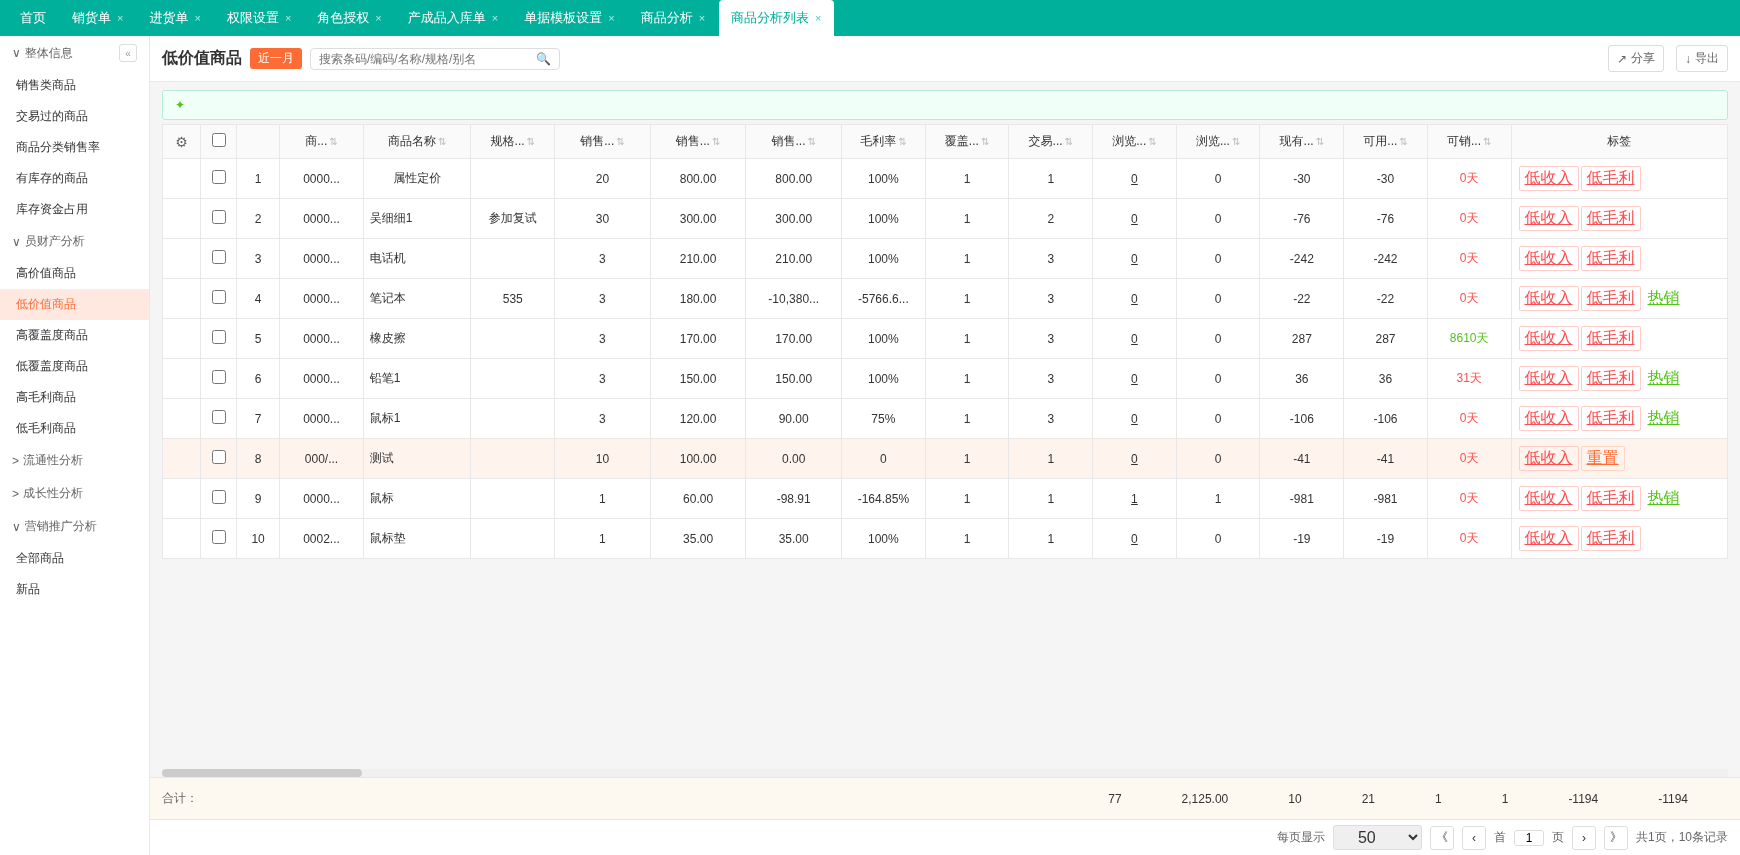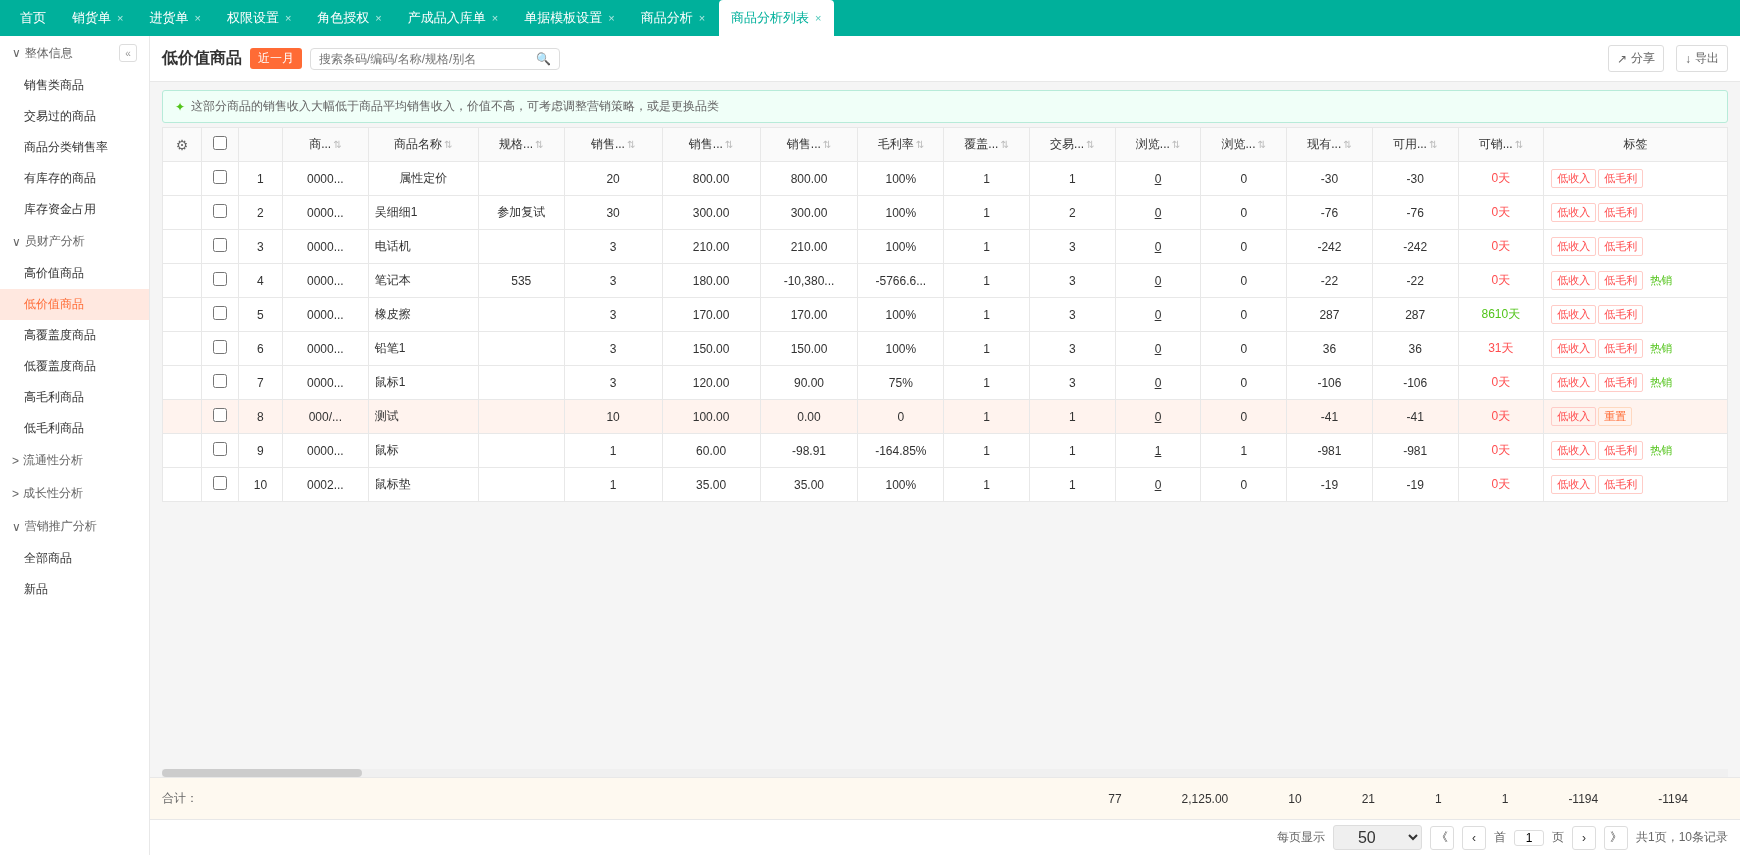--- a/index.html
+++ b/index.html
@@ -23,21 +23,21 @@
     
     .sidebar {
       width: 150px; background: #fff; border-right: 1px solid #e8e8e8;
       overflow-y: auto; flex-shrink: 0;
     }
     .sidebar-group-title {
       padding: 8px 12px; color: #666; font-size: 12px; display: flex; align-items: center; gap: 4px;
       cursor: pointer;
     }
     .sidebar-item {
-      padding: 7px 24px; color: #333; cursor: pointer; font-size: 12px;
+      padding: 7px 16px; color: #333; cursor: pointer; font-size: 12px;
     }
     .sidebar-item.active { background: #ffe8e0; color: #ff6b35; }
 
     
     .content { flex: 1; display: flex; flex-direction: column; overflow: hidden; }
 
     
     .content-header {
       display: flex; align-items: center; padding: 8px 12px; background: #fff;
       border-bottom: 1px solid #e8e8e8; gap: 8px; height: 46px;
@@ -78,21 +78,21 @@
       background: #fafafa; z-index: 1;
     }
     td {
       border: 1px solid #e8e8e8; padding: 7px 6px; text-align: center;
       white-space: nowrap;
     }
     tr.highlight td { background: #fff3ee; }
 
     .tag {
       display: inline-block; padding: 1px 5px; border-radius: 2px;
-      font-size: 11px; margin: 0 1px;
+      font-size: 16px; margin: 0 1px; text-decoration: underline;
     }
     .tag-red { color: #ff4d4f; border: 1px solid #ffccc7; }
     .tag-orange { color: #ff6b35; border: 1px solid #ffd8c0; }
     .tag-green { color: #52c41a; }
 
     .link-underline { color: #333; text-decoration: underline; cursor: pointer; }
 
     
     .footer-bar {
       display: flex; align-items: center; background: #fef9f0;
@@ -252,21 +252,20 @@
         </button>
         <button class="action-btn">
           <span>↓</span>
           <span>导出</span>
         </button>
       </div>
     </div>
 
     <div class="info-bar">
       <span class="info-icon">✦</span>
-      <span>这部分商品的销售收入大幅低于商品平均销售收入，价值不高，可考虑调整营销策略，或是更换品类</span>
     </div>
 
     <div class="table-wrapper">
       <table>
         <thead>
           <tr>
             <th class="col-settings">
               <span class="settings-icon">⚙</span>
             </th>
             <th class="col-checkbox">

